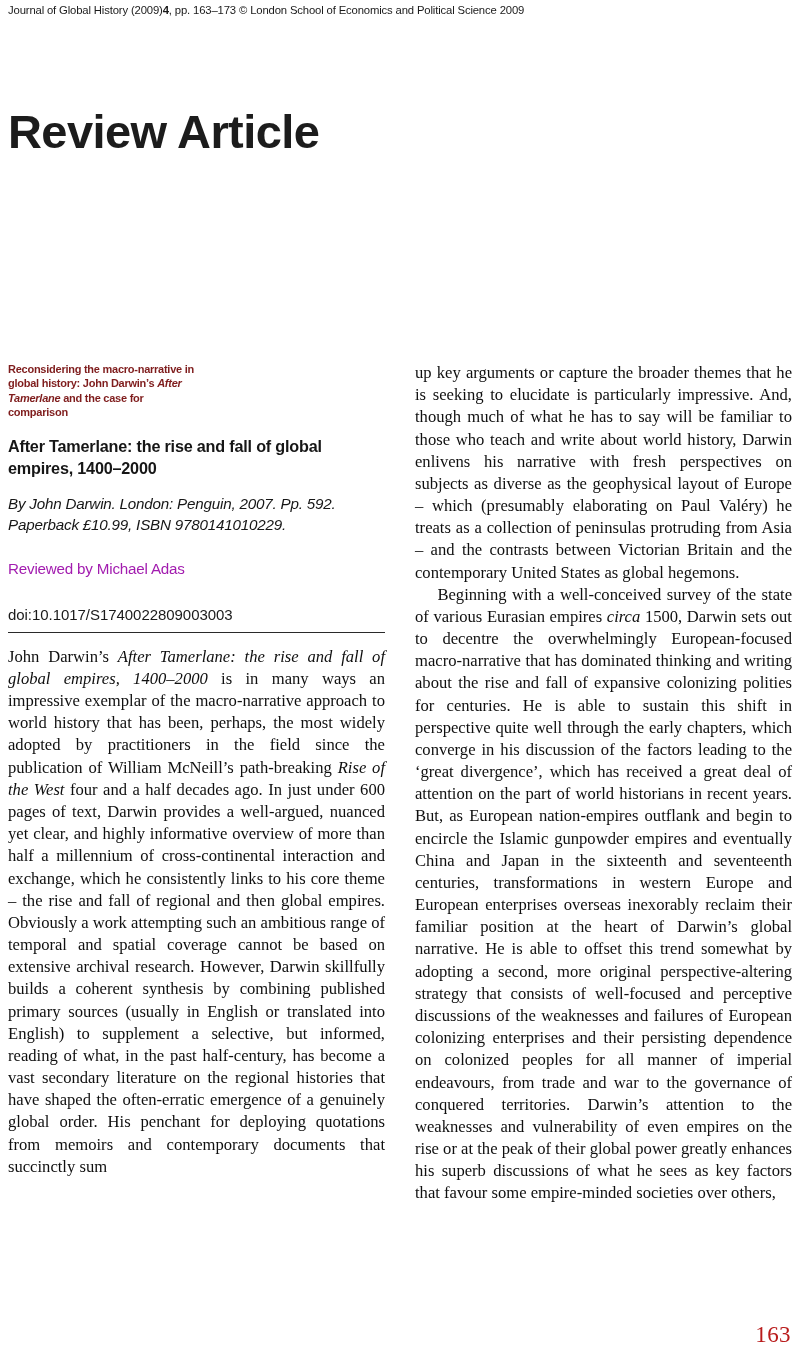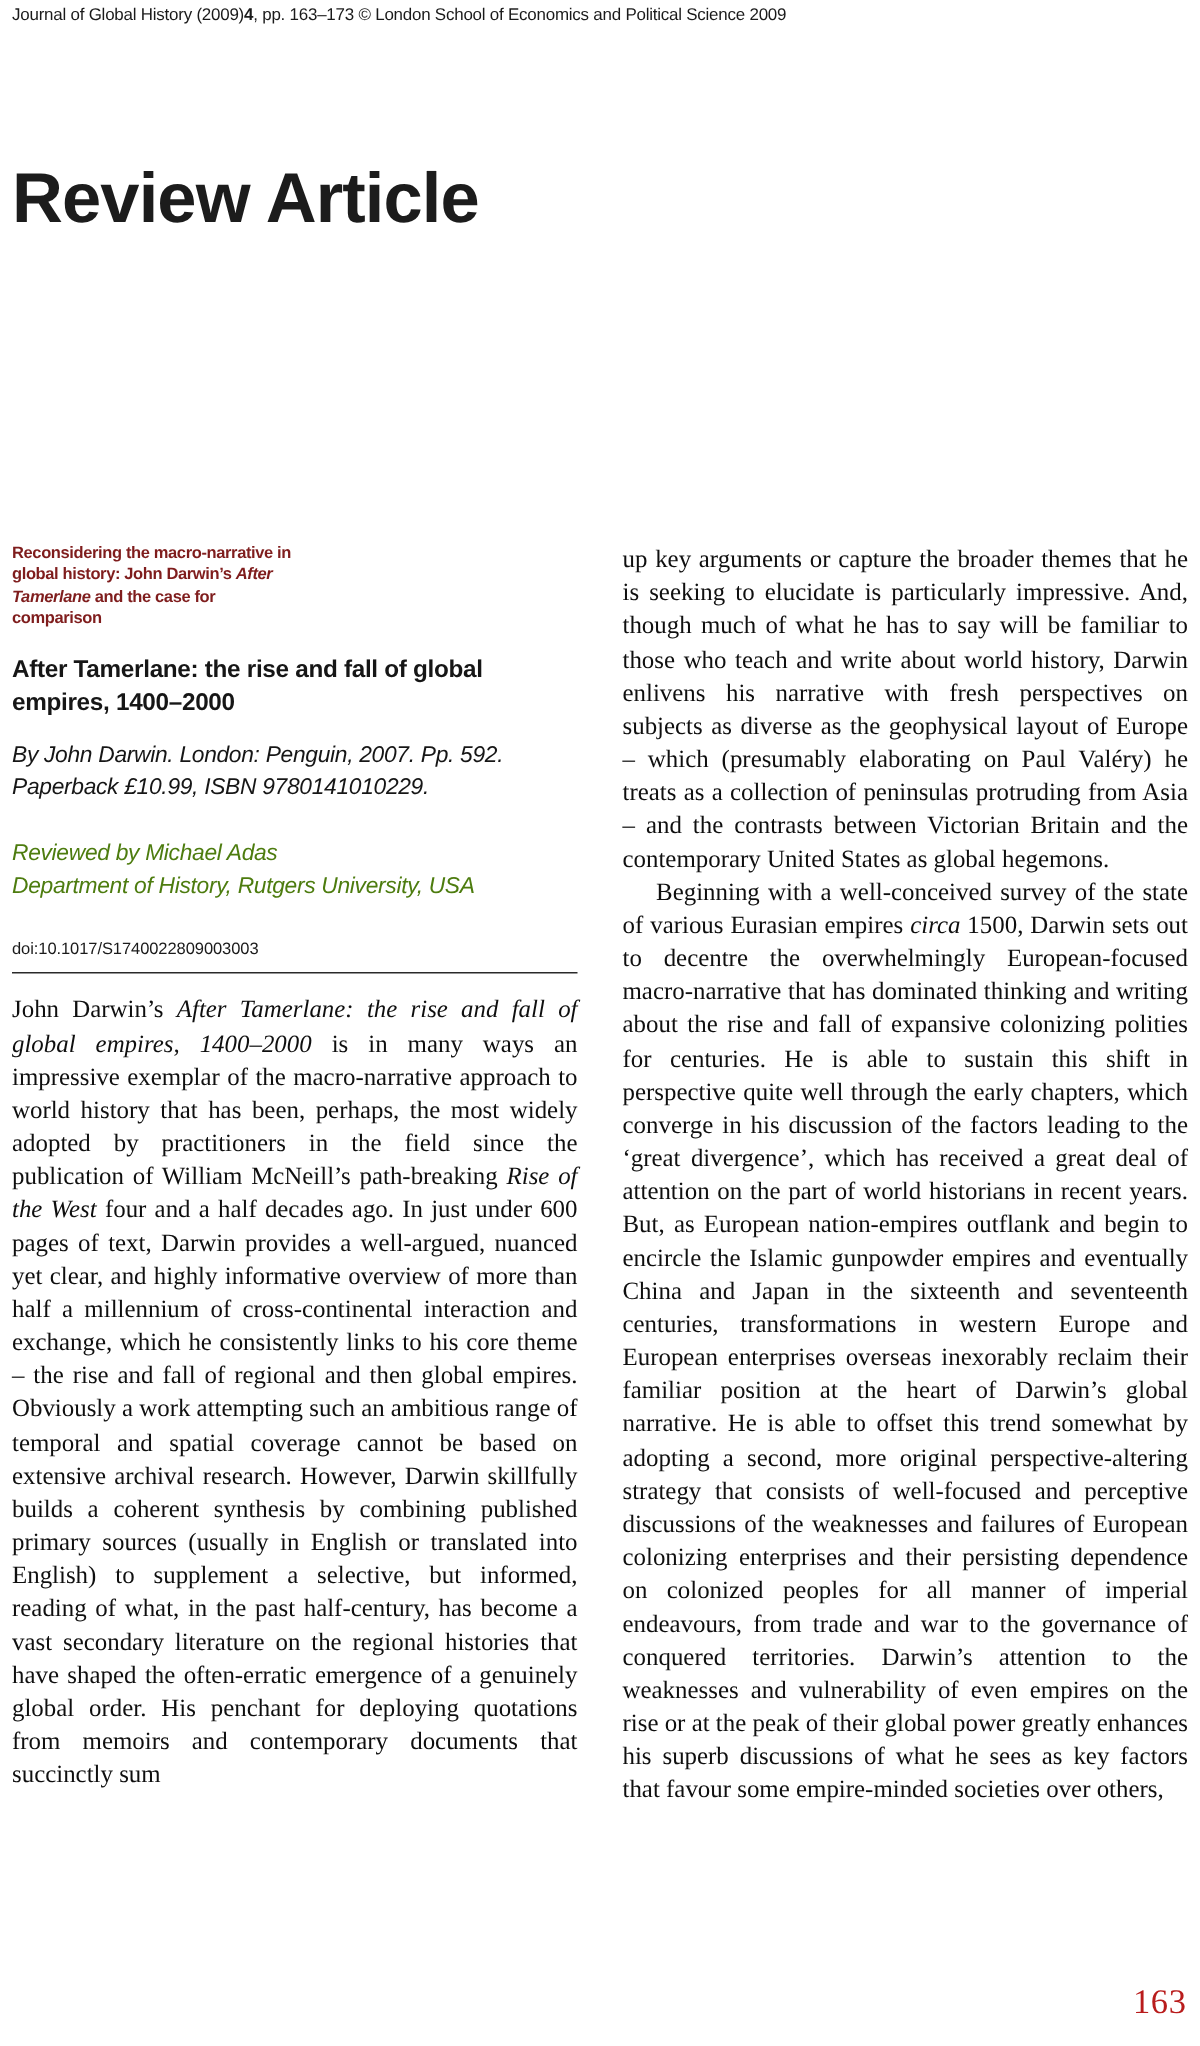--- a/index.html
+++ b/index.html
@@ -94,30 +94,29 @@
     line-height: 1.38;
     letter-spacing: -0.2px;
     color: #161616;
     margin: 0 0 22px 0;
   }
   .reviewer {
     font-family: "Liberation Sans", "DejaVu Sans", sans-serif;
     font-size: 15.2px;
     line-height: 1.42;
     letter-spacing: -0.2px;
-    color: #4d7c0f;
+    color: #a21caf;
     margin: 10px 0 26px 0;
-    font-style: italic;
   }
   .reviewer div {
     white-space: nowrap;
   }
   .doi {
     font-family: "Liberation Sans", "DejaVu Sans", sans-serif;
-    font-size: 11px;
+    font-size: 15px;
     letter-spacing: -0.05px;
     color: #1a1a1a;
     margin: 12px 0 9px 0;
   }
   .rule {
     border: 0;
     border-top: 1px solid #2a2a2a;
     margin: 0 0 13px 0;
     width: 100%;
   }
@@ -176,21 +175,20 @@
         <span class="it">Tamerlane</span><span> and the case for</span><br>
         <span>comparison</span>
       </h2>
 
       <h3 class="book-title">After Tamerlane: the rise and fall of global empires, 1400–2000</h3>
 
       <p class="book-meta">By John Darwin. London: Penguin, 2007. Pp. 592. Paperback £10.99, ISBN 9780141010229.</p>
 
       <div class="reviewer">
         <div>Reviewed by Michael Adas</div>
-        <div>Department of History, Rutgers University, USA</div>
       </div>
 
       <div class="doi">doi:10.1017/S1740022809003003</div>
 
       <hr class="rule">
 
       <div class="body-text">
         <p><span>John Darwin’s </span><span class="it">After Tamerlane: the rise and fall of global empires, 1400–2000</span><span> is in many ways an impressive exemplar of the macro-narrative approach to world history that has been, perhaps, the most widely adopted by practitioners in the field since the publication of William McNeill’s path-breaking </span><span class="it">Rise of the West</span><span> four and a half decades ago. In just under 600 pages of text, Darwin provides a well-argued, nuanced yet clear, and highly informative overview of more than half a millennium of cross-continental interaction and exchange, which he consistently links to his core theme – the rise and fall of regional and then global empires. Obviously a work attempting such an ambitious range of temporal and spatial coverage cannot be based on extensive archival research. However, Darwin skillfully builds a coherent synthesis by combining published primary sources (usually in English or translated into English) to supplement a selective, but informed, reading of what, in the past half-century, has become a vast secondary literature on the regional histories that have shaped the often-erratic emergence of a genuinely global order. His penchant for deploying quotations from memoirs and contemporary documents that succinctly sum</span></p>
       </div>
 

